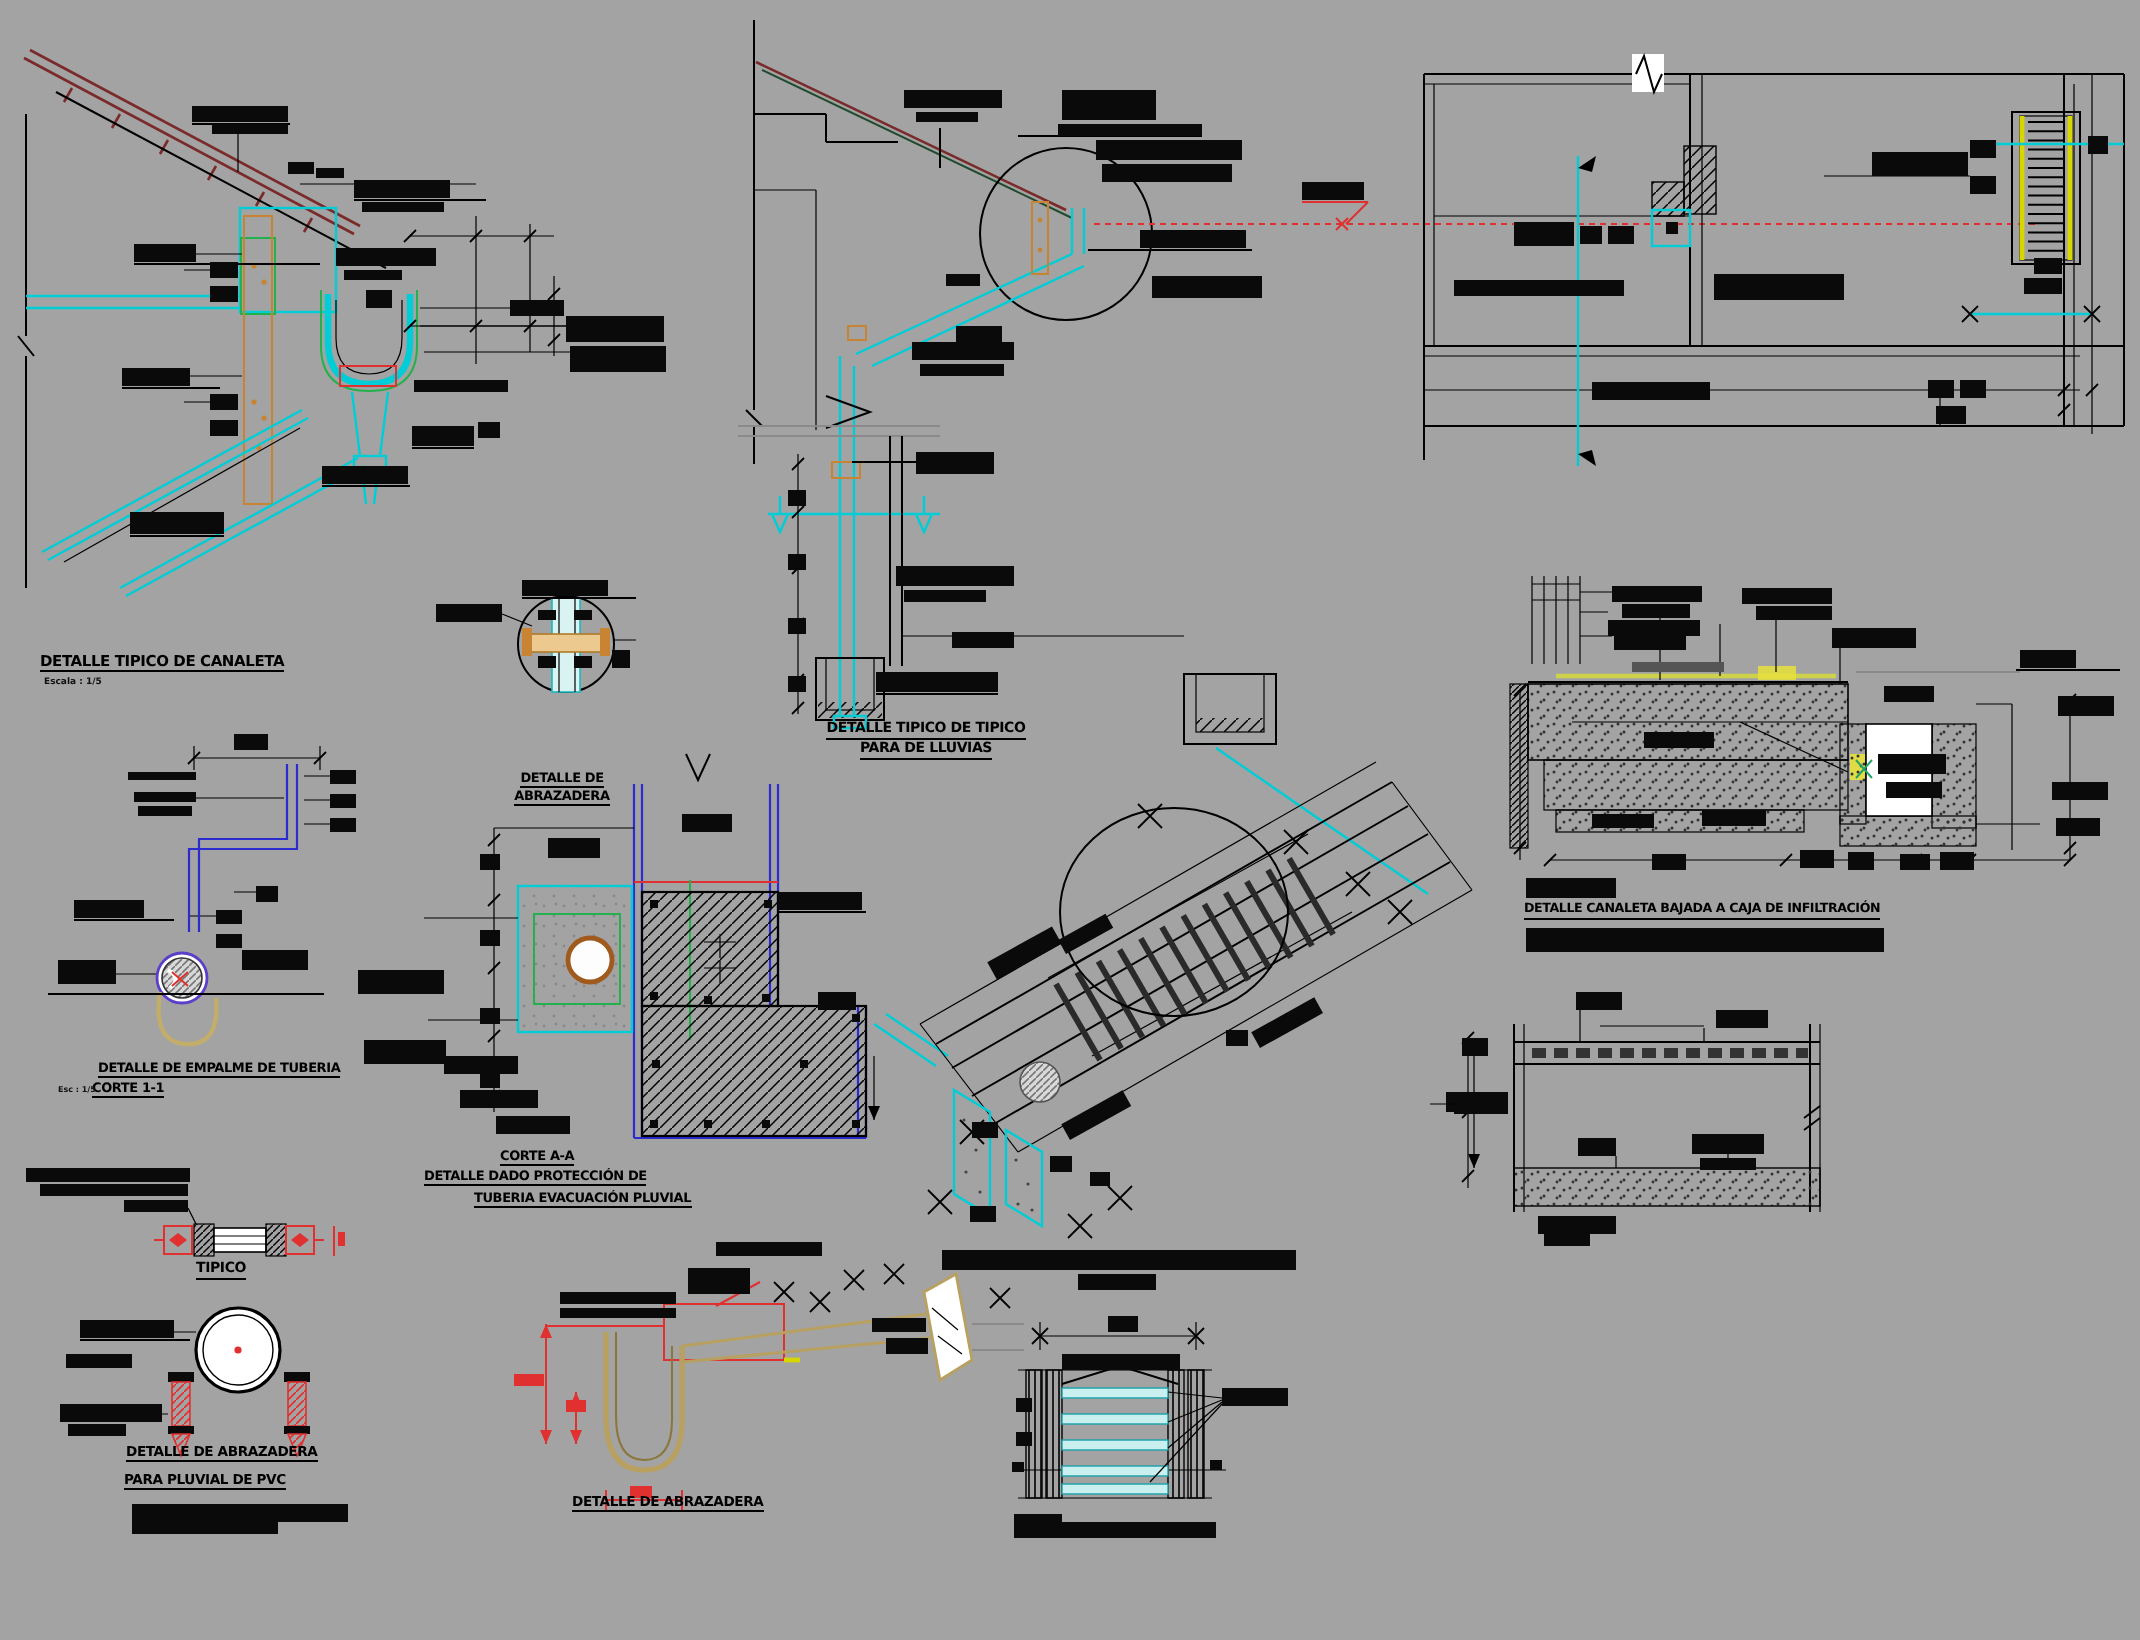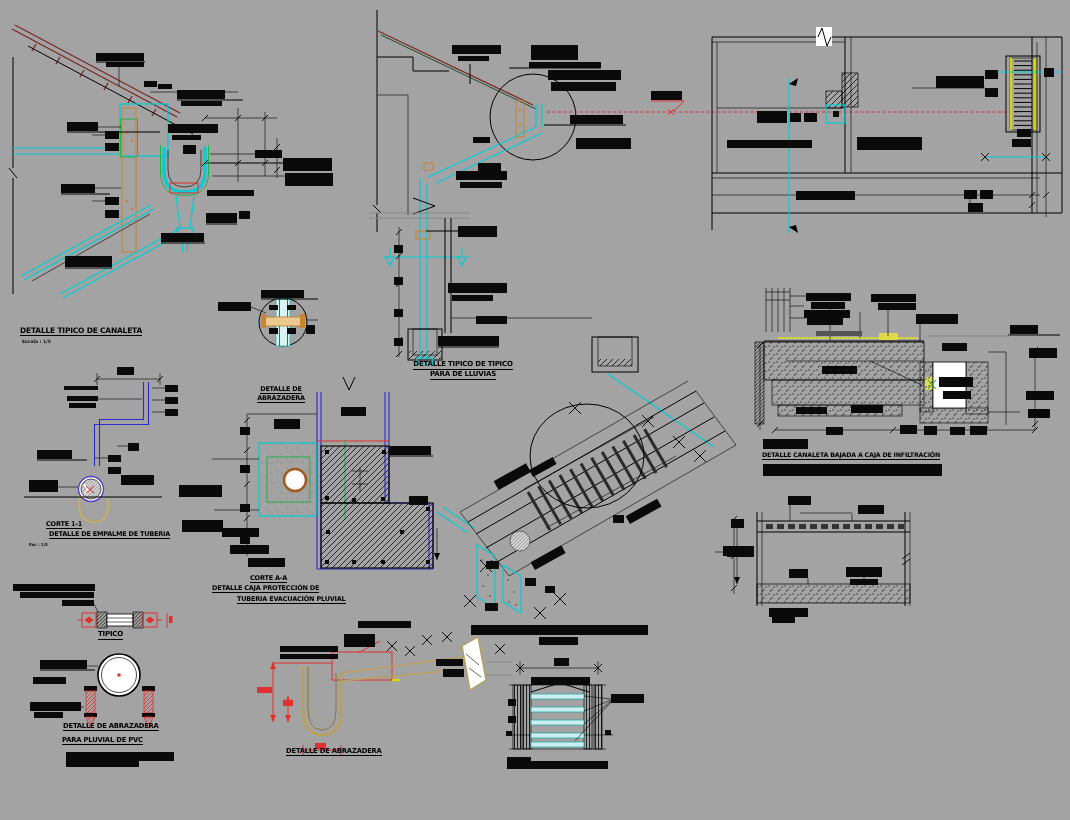--- a/index.html
+++ b/index.html
@@ -593,33 +593,33 @@
 <div class="cap f65 ctr" style="left:243px;top:356px;width:76px;margin-top:29px;">
   <span class="u">DETALLE DE</span><br>
   <span class="u">ABRAZADERA</span>
 </div>
 
 <div class="cap f70 ctr" style="left:396px;top:360px;width:134px;">
   <span class="u">DETALLE TIPICO DE TIPICO</span><br>
   <span class="u">PARA DE LLUVIAS</span>
 </div>
 
-<div class="cap f65" style="left:46px;top:520px;text-align:center;">
+<div class="cap f65" style="left:46px;top:540px;text-align:center;">
   <span class="u">CORTE 1-1</span>
 </div>
 <div class="cap f65" style="left:29px;top:530px;padding-left:20px;">
   <span class="u">DETALLE DE EMPALME DE TUBERIA</span>
 </div>
 <div class="sc" style="left:29px;top:542px;font-size:4px;">Esc : 1/5</div>
 
 <div class="cap f65" style="left:214px;top:574px;margin-left:36px;">
   <span class="u">CORTE A-A</span>
 </div>
 <div class="cap f65" style="left:212px;top:584px;">
-  <span class="u">DETALLE CAJA PROTECCIÓN DE</span>
+  <span class="u">DETALLE DADO PROTECCIÓN DE</span>
 </div>
 <div class="cap f65" style="left:216px;top:595px;margin-left:21px;">
   <span class="u">TUBERIA EVACUACIÓN PLUVIAL</span>
 </div>
 
 <div class="cap f70" style="left:98px;top:630px;">
   <span class="u">TIPICO</span>
 </div>
 
 <div class="cap f68" style="left:63px;top:722px;">

